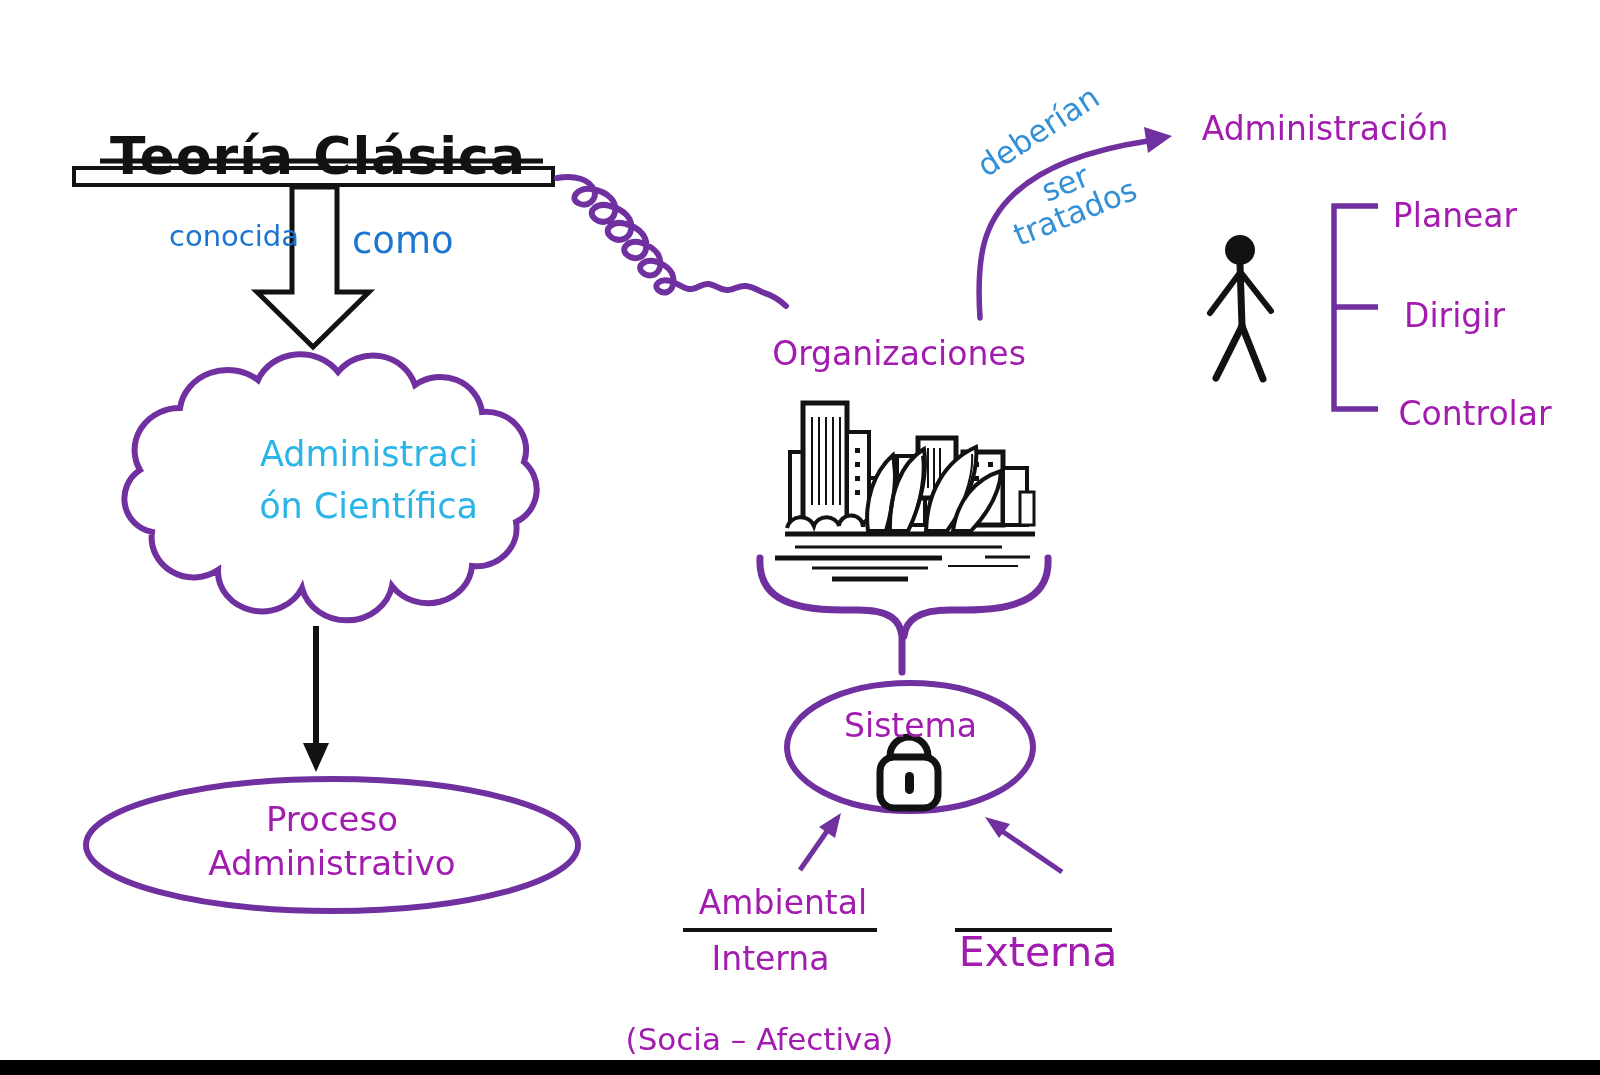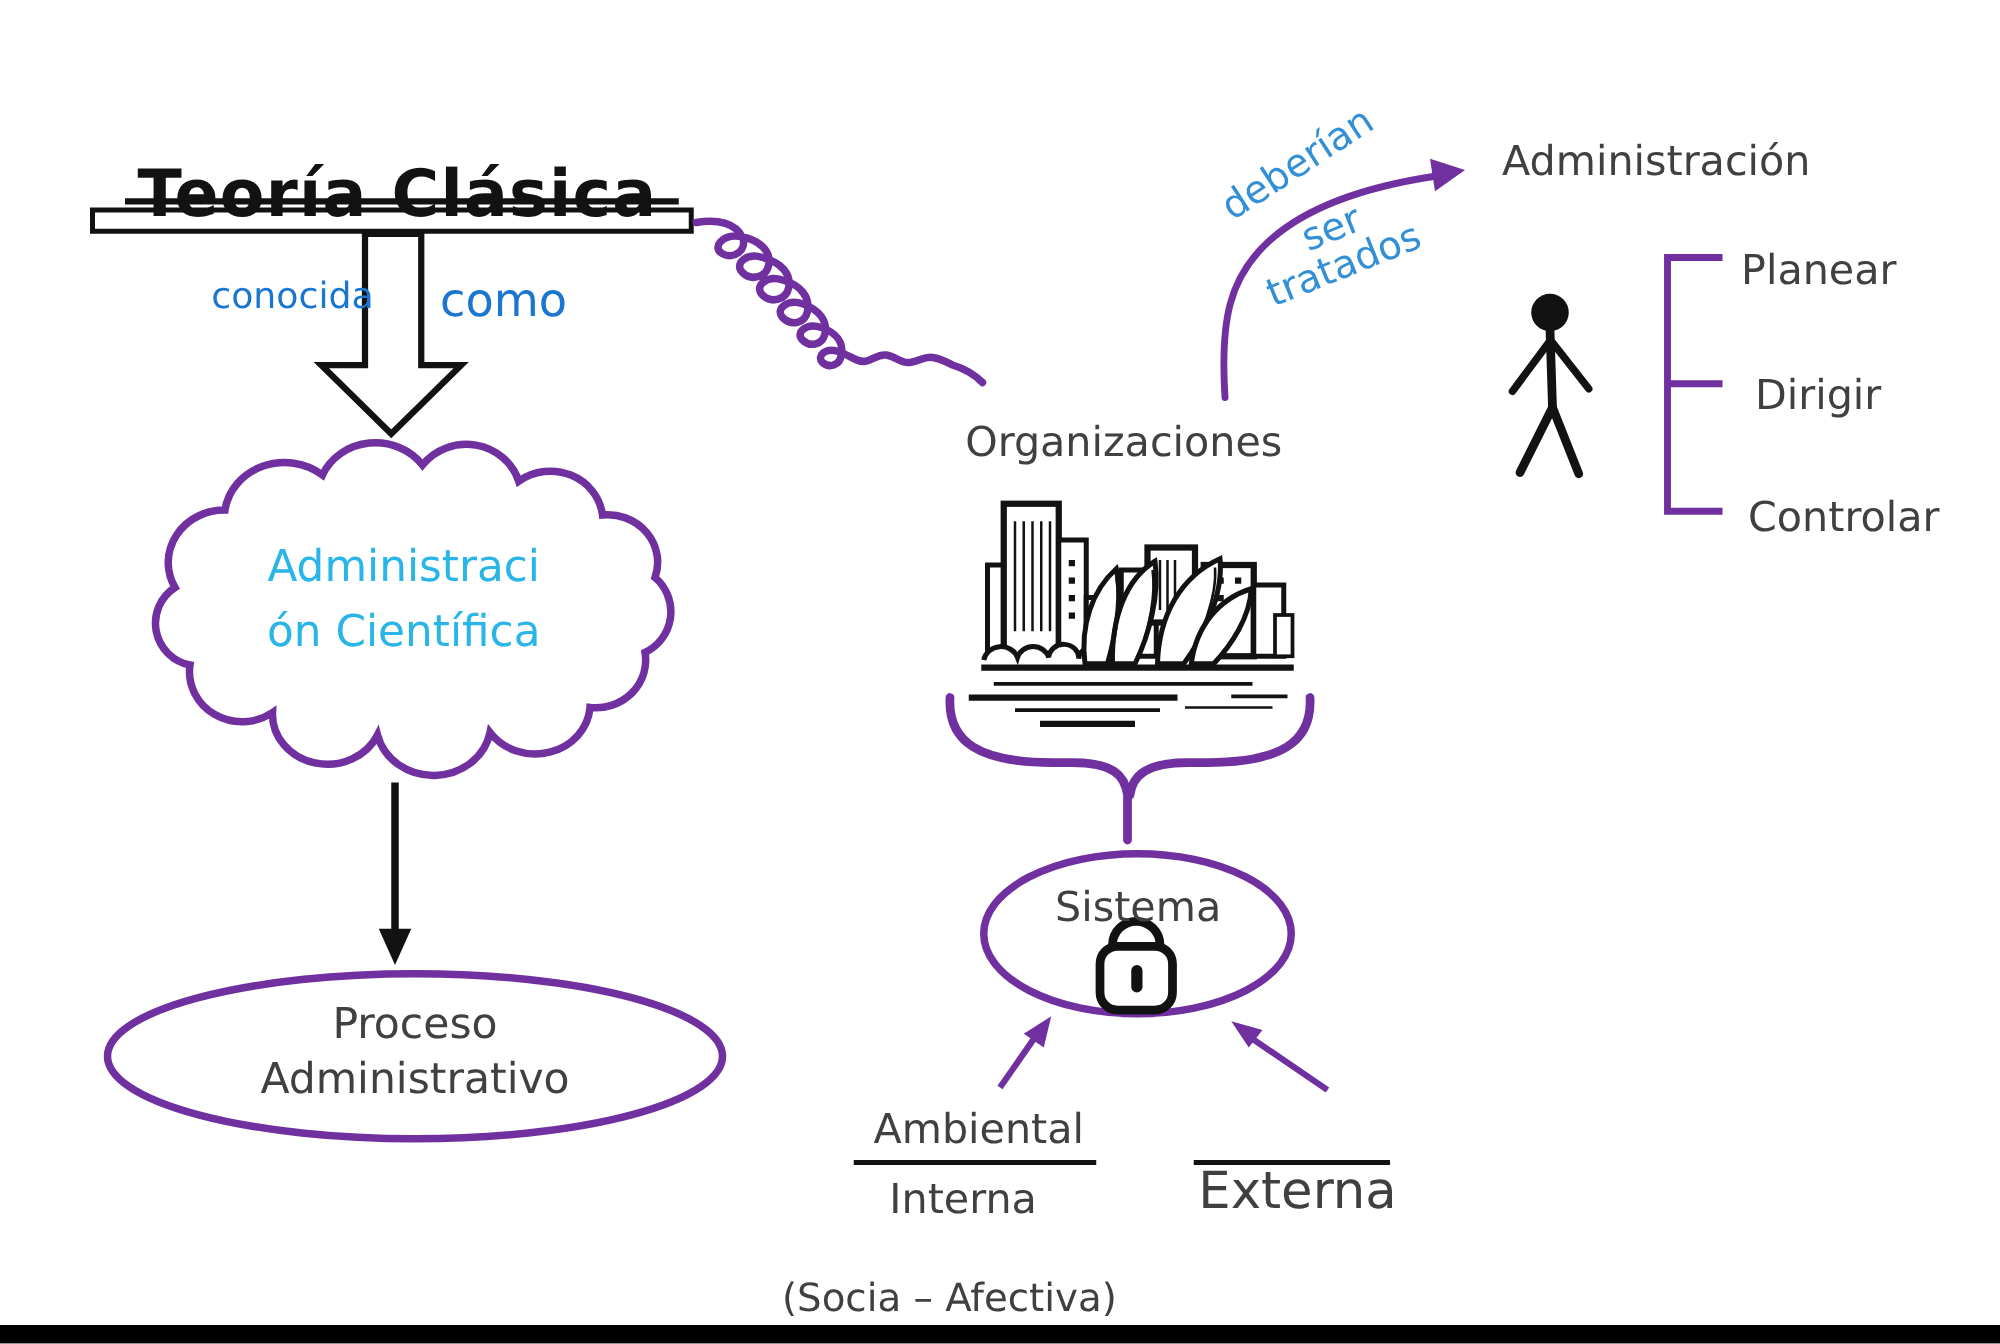--- a/index.html
+++ b/index.html
@@ -1,31 +1,31 @@
 <!DOCTYPE html>
 <html><head>
 <meta charset="utf-8">
 <style>
   html,body{margin:0;padding:0;background:#fff;}
   #stage{
     position:relative;width:1600px;height:1075px;background:#ffffff;overflow:hidden;
     font-family:"DejaVu Sans",sans-serif;
   }
   .txt{position:absolute;text-align:center;white-space:nowrap;}
-  .navy{color:#404040;}
+  .navy{color:#a21caf;}
   .blue{color:#1b76cf;margin-left:16px;}
   .lblue{color:#3390d6;}
   .cyan{color:#29b5e8;}
   #title{
     left:88px;top:88px;width:460px;font-size:52px;font-weight:bold;color:#121212;
     letter-spacing:1px;text-align:center;margin-top:38px;
   }
   #lbl-conocida{left:148px;top:219px;width:140px;font-size:29px;}
   #lbl-como{left:336px;top:219px;width:100px;font-size:37px;}
-  #cloud-text{left:168px;top:428px;width:310px;font-size:35px;line-height:52px;}
+  #cloud-text{left:168px;top:428px;width:310px;font-size:35px;line-height:52px;text-align:right;}
   #proc-text{left:132px;top:797px;width:400px;font-size:34px;line-height:44px;}
   #lbl-organizaciones{left:749px;top:334px;width:300px;font-size:33px;}
   #lbl-deberian{left:963px;top:113px;width:150px;font-size:31px;transform:rotate(-33deg);}
   #lbl-ser{left:1030px;top:165px;width:70px;font-size:31px;transform:rotate(-22deg);}
   #lbl-tratados{left:1000px;top:194px;width:150px;font-size:31px;transform:rotate(-22deg);}
   #lbl-administracion{left:1192px;top:109px;width:266px;font-size:33px;}
   #lbl-planear{left:1390px;top:196px;width:130px;font-size:33px;}
   #lbl-dirigir{left:1392px;top:296px;width:125px;font-size:33px;}
   #lbl-controlar{left:1390px;top:394px;width:170px;font-size:33px;}
   #lbl-sistema{left:828px;top:706px;width:165px;font-size:33px;}

